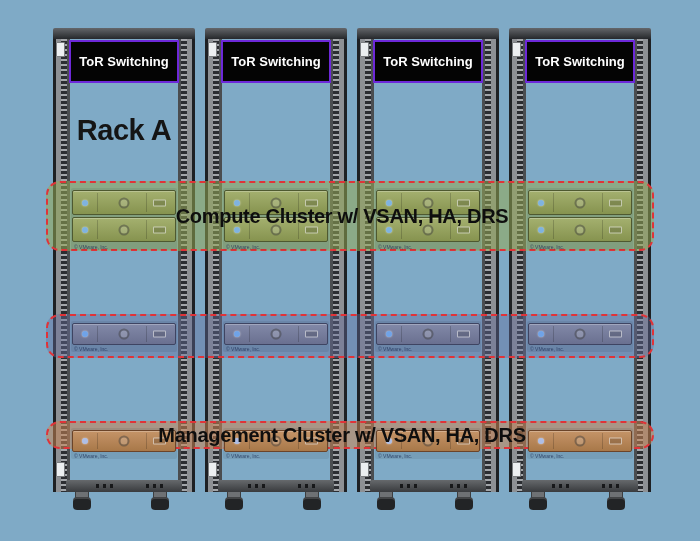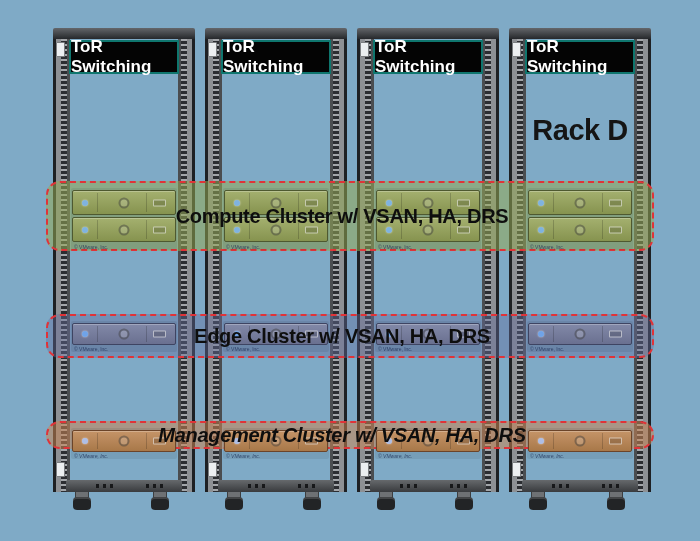--- a/index.html
+++ b/index.html
@@ -9,23 +9,23 @@
   
   .rack{position:absolute;top:28px;width:142px;height:470px;}
   .topbar{position:absolute;top:0;left:0;right:0;height:11px;
     background:linear-gradient(#63666a,#26282b);border-radius:2px 2px 0 0;z-index:2;}
   .rail{position:absolute;top:8px;bottom:6px;width:17px;
     background:
       linear-gradient(90deg,#1e2023 0 3px,#8d9094 3px 8px,rgba(0,0,0,0) 8px 14px,#4a4d50 14px 17px),
       repeating-linear-gradient(180deg,#2b2d31 0 3px,#a3a6aa 3px 5px);}
   .rail-l{left:0;}
   .rail-r{right:0;transform:scaleX(-1);}
-  .tor{position:absolute;top:12px;left:16px;right:16px;height:34px;box-sizing:border-box;
-    background:#040404;border:2px solid #0f766e;display:flex;align-items:center;justify-content:center;
-    color:#ffffff;font-size:17px;font-weight:bold;letter-spacing:0;}
+  .tor{position:absolute;top:12px;left:16px;right:16px;height:43px;box-sizing:border-box;
+    background:#040404;border:2px solid #6d28d9;display:flex;align-items:center;justify-content:center;
+    color:#ffffff;font-size:13px;font-weight:bold;letter-spacing:0;}
   .rackname{position:absolute;top:86px;left:0;right:0;text-align:center;
     font-size:29px;font-weight:bold;color:#151515;letter-spacing:-0.5px;}
   .latch{position:absolute;left:3px;width:9px;height:15px;background:#eceff1;
     border:1px solid #7c7f82;border-radius:1px;z-index:3;box-sizing:border-box;}
   .latch-top{top:14px;}
   .latch-bot{top:434px;}
   .base{position:absolute;left:13px;right:13px;top:452px;height:12px;
     background:linear-gradient(#66696c,#393b3e);border-radius:2px;z-index:1;}
   .vent{position:absolute;top:4px;width:19px;height:4px;
     background:repeating-linear-gradient(90deg,#17181a 0 3px,rgba(0,0,0,0) 3px 7px);}
@@ -74,20 +74,21 @@
 
   <div class="rack" style="left:53px">
     <div class="rail rail-l"></div>
     <div class="rail rail-r"></div>
     <div class="topbar"></div>
     <div class="latch latch-top"></div>
     <div class="latch latch-bot"></div>
     <div class="tor">
         <span>ToR Switching</span>
       </div>
+    <div class="rackname">Rack A</div>
     <div class="base">
         <i class="vent v1"></i>
         <i class="vent v2"></i>
       </div>
     <div class="caster c1"></div>
     <div class="caster c2"></div>
   </div>
 
   <div class="rack" style="left:205px">
     <div class="rail rail-l"></div>
@@ -125,21 +126,20 @@
 
   <div class="rack" style="left:509px">
     <div class="rail rail-l"></div>
     <div class="rail rail-r"></div>
     <div class="topbar"></div>
     <div class="latch latch-top"></div>
     <div class="latch latch-bot"></div>
     <div class="tor">
         <span>ToR Switching</span>
       </div>
-    <div class="rackname">Rack D</div>
     <div class="base">
         <i class="vent v1"></i>
         <i class="vent v2"></i>
       </div>
     <div class="caster c1"></div>
     <div class="caster c2"></div>
   </div>
 
   <div class="band band-2u" style="top: 181px; height: 70px; background: rgba(150, 170, 85, 0.55); border-color: rgb(224, 51, 56); --sb: #4E5930; --sf1: #A4B06F; --sf2: #86934F; --led: #7FB3E0;">
     <div class="group g0">
@@ -223,24 +223,23 @@
       <div class="note">© VMware, Inc.</div>
     </div>
     <div class="group g3">
       <div class="server">
           <i class="led"></i>
           <i class="knob"></i>
           <i class="port"></i>
         </div>
       <div class="note">© VMware, Inc.</div>
     </div>
-    <div class="bandlabel">Edge Cluster w/ VSAN, HA, DRS</div>
-  </div>
-
-  <div class="band band-1u" style="top: 421px; height: 28px; background: rgba(203, 133, 84, 0.55); border-color: rgb(224, 51, 56); font-style: italic; --sb: #6B4429; --sf1: #C59468; --sf2: #A87849; --led: #AEBEE6;">
+  </div>
+
+  <div class="band band-1u" style="top: 421px; height: 28px; background: rgba(203, 133, 84, 0.55); border-color: rgb(224, 51, 56); --sb: #6B4429; --sf1: #C59468; --sf2: #A87849; --led: #AEBEE6;">
     <div class="group g0">
       <div class="server">
           <i class="led"></i>
           <i class="knob"></i>
           <i class="port"></i>
         </div>
       <div class="note">© VMware, Inc.</div>
     </div>
     <div class="group g1">
       <div class="server">

